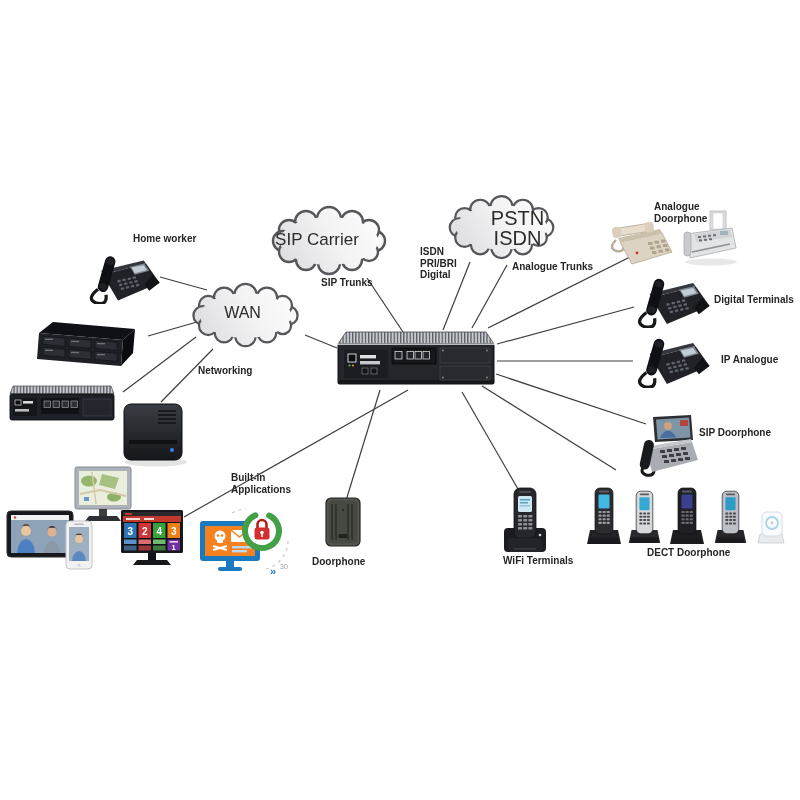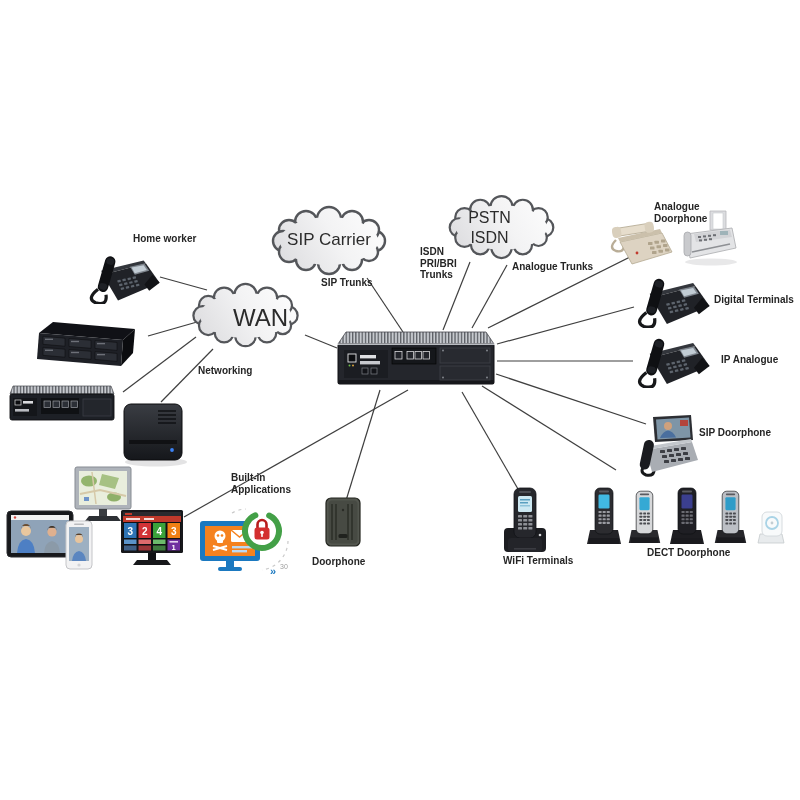--- a/index.html
+++ b/index.html
@@ -124,33 +124,33 @@
   <svg class="dev" style="left:268px;top:205px" width="122" height="72">
       <use href="#sym-cloud"></use>
     </svg>
   <svg class="dev" style="left:189px;top:282px" width="113" height="67">
       <use href="#sym-cloud"></use>
     </svg>
   <svg class="dev" style="left:446px;top:194px" width="111" height="67">
       <use href="#sym-cloud"></use>
     </svg>
 
-  <div class="cloud-label" style="left:268px;top:230px;width:122px;font-size:17px">SIP Carrier</div>
-  <div class="cloud-label" style="left:204px;top:304px;width:113px;font-size:24px">WAN</div>
-  <div class="cloud-label" style="left:434px;top:208px;width:111px;font-size:16px;line-height:20px">
+  <div class="cloud-label" style="left:256px;top:230px;width:122px;font-size:17px">SIP Carrier</div>
+  <div class="cloud-label" style="left:186px;top:304px;width:113px;font-size:16px">WAN</div>
+  <div class="cloud-label" style="left:462px;top:208px;width:111px;font-size:20px;line-height:20px">
     <span style="display:block">PSTN</span>
     <span style="display:block">ISDN</span>
   </div>
 
   <div class="lbl" style="left:133px;top:233px">Home worker</div>
   <div class="lbl" style="left:321px;top:277px">SIP Trunks</div>
   <div class="lbl" style="left:420px;top:246px">
     <span>ISDN</span>
     <span>PRI/BRI</span>
-    <span>Trunks</span>
+    <span>Digital</span>
   </div>
   <div class="lbl" style="left:512px;top:261px">Analogue Trunks</div>
   <div class="lbl" style="left:654px;top:201px">
     <span>Analogue</span>
     <span>Doorphone</span>
   </div>
   <div class="lbl" style="left:714px;top:294px">Digital Terminals</div>
   <div class="lbl" style="left:721px;top:354px">IP Analogue</div>
   <div class="lbl" style="left:699px;top:427px">SIP Doorphone</div>
   <div class="lbl" style="left:198px;top:365px">Networking</div>

